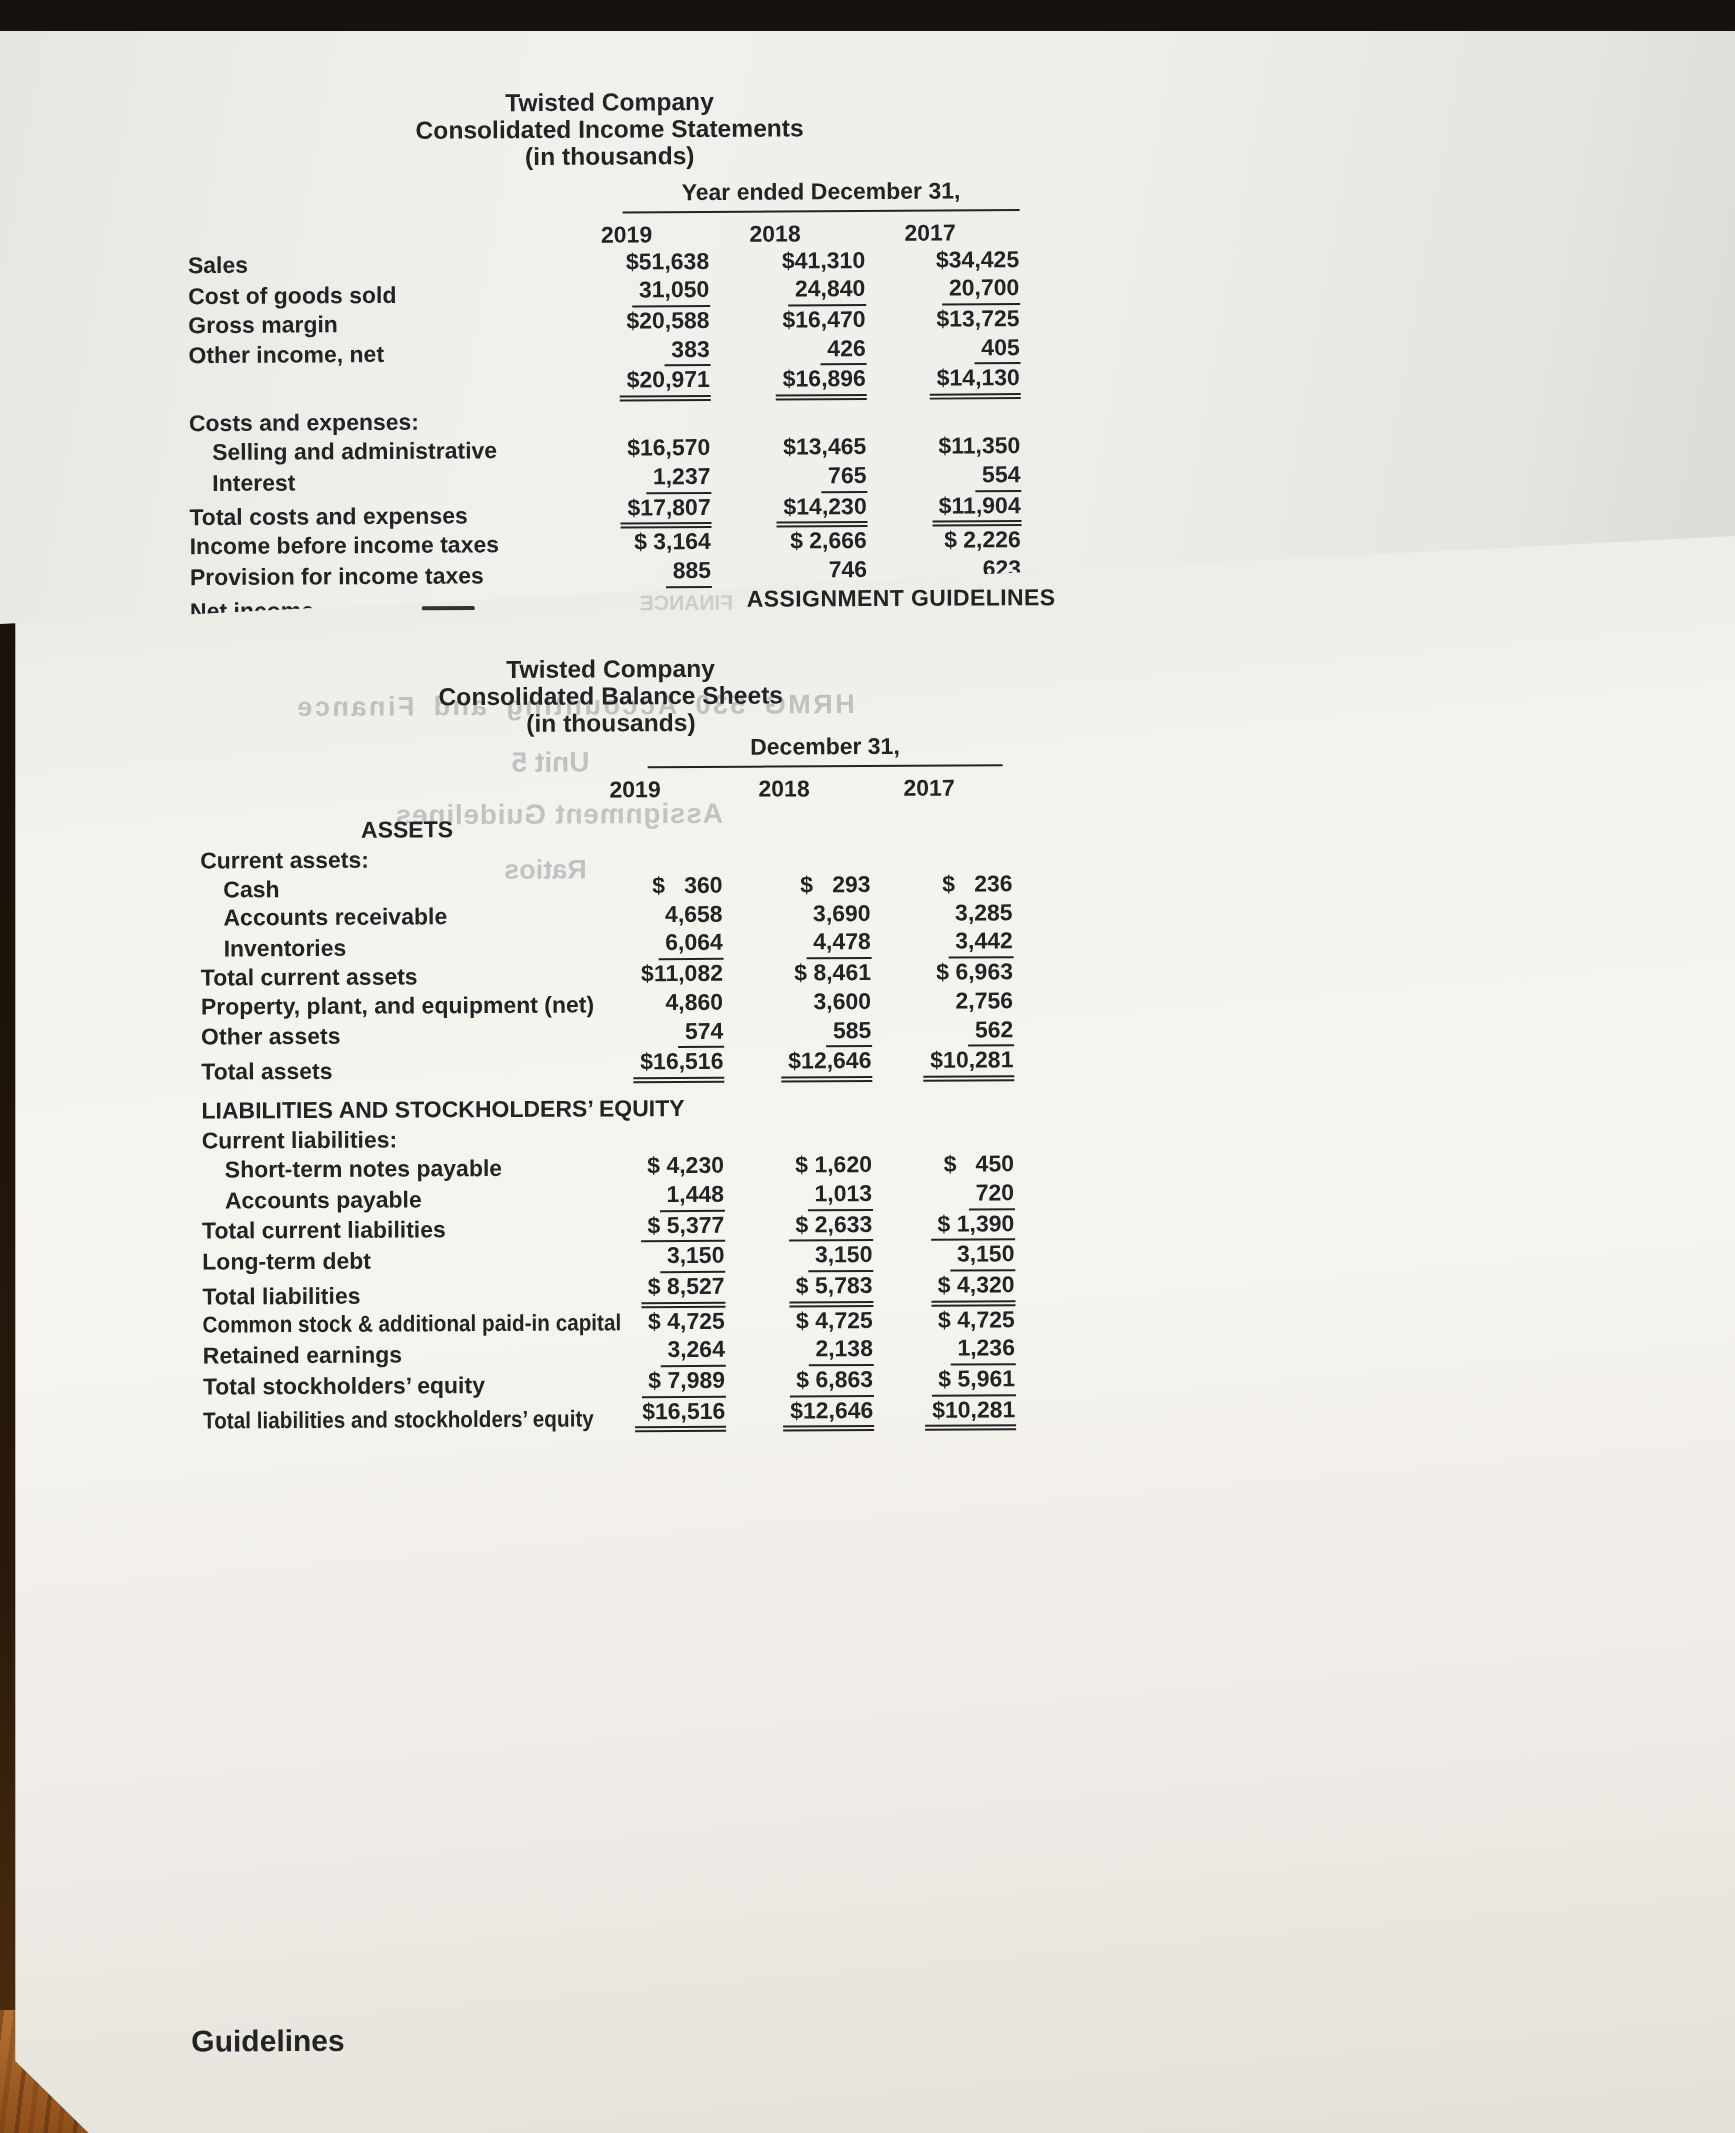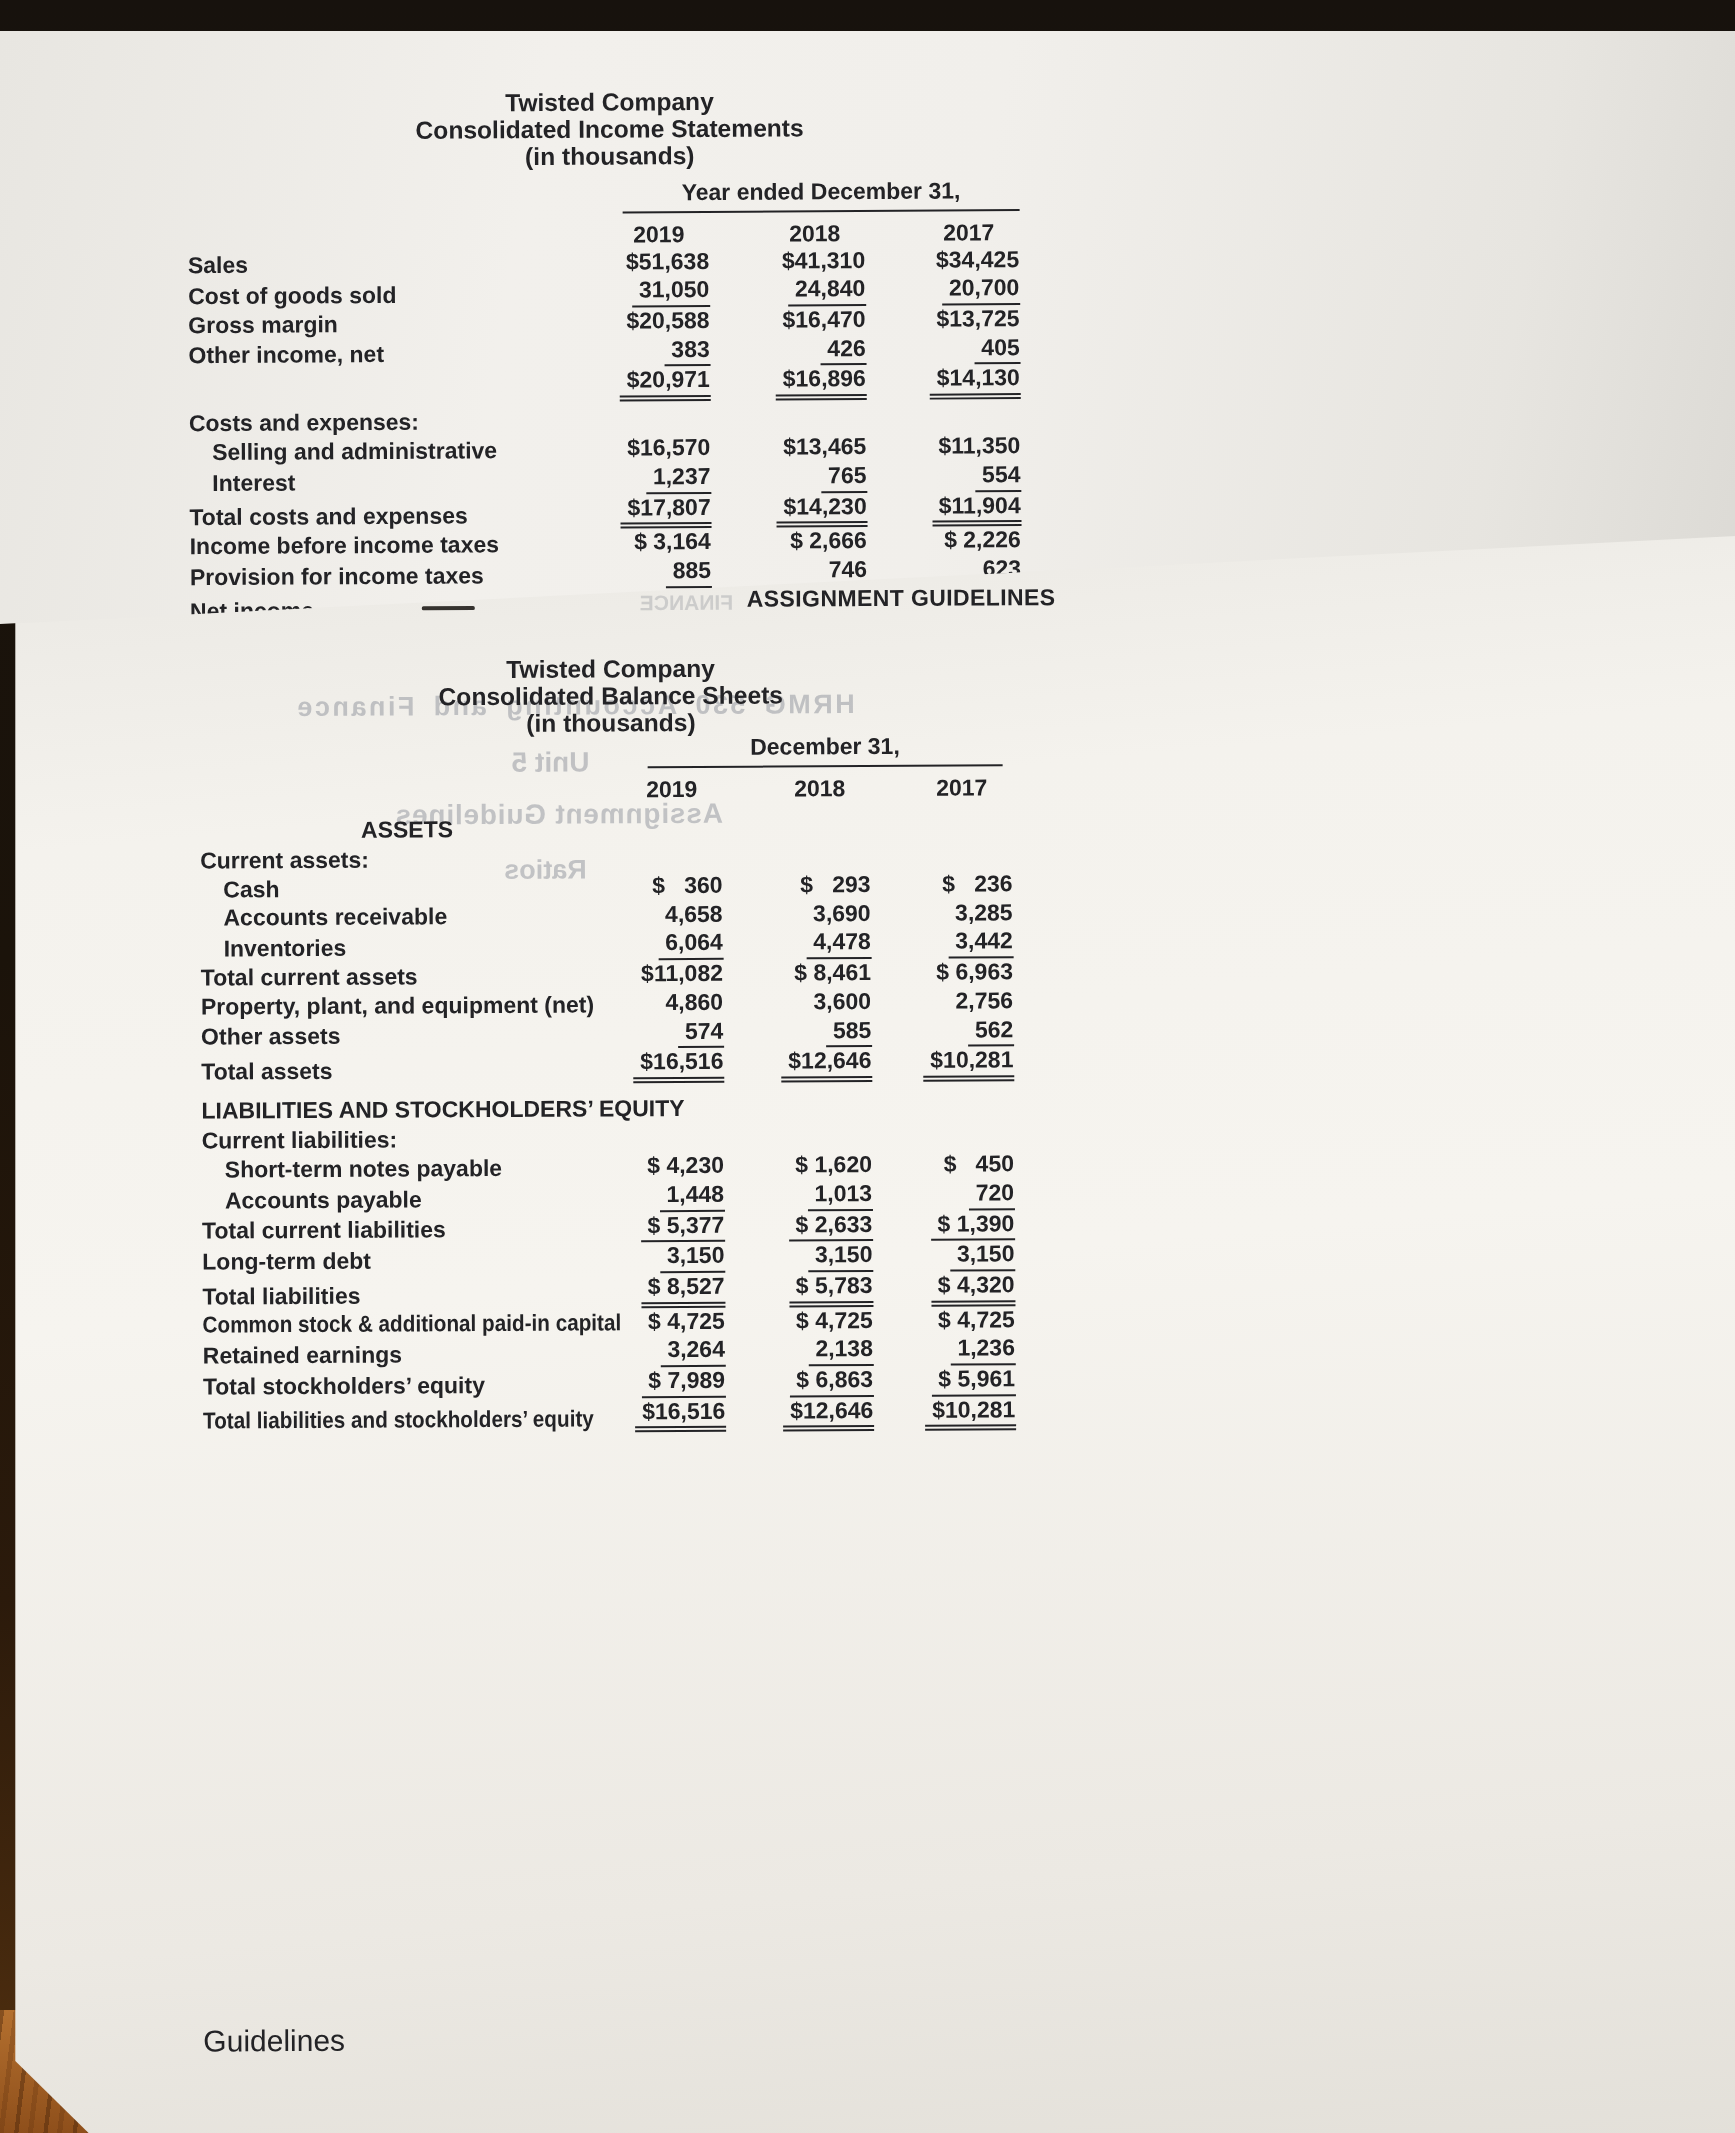--- a/index.html
+++ b/index.html
@@ -43,21 +43,21 @@
 
   .trow{ display:grid; align-items:end; }
   .is .trow{ grid-template-columns:381px 141px 156px 154px; min-height:25px; }
   .bs .trow{ grid-template-columns:373px 150px 148px 142px; min-height:23px; }
   .phead-row{ min-height:34px; }
   .pspan{ grid-column:2/5; text-align:center; font-weight:700; padding-bottom:5.1px;
           border-bottom:2.5px solid var(--ink,#232326); }
   .is .pspan{ margin-left:54px; }
   .bs .pspan{ margin-left:75px; margin-right:10.2px; }
   .yrow{ padding-top:7.6px; }
-  .ycell{ text-align:right; padding-right:25.4px; font-weight:700; }
+  .ycell{ text-align:center; padding-right:25.4px; font-weight:700; }
   .lcell{ white-space:nowrap; padding-right:5.1px; }
   .ind1{ padding-left:23px; }
   .vcell{ text-align:right; }
   .vtxt{ display:inline-block; white-space:pre; padding:0 0.8px 1.7px 6.8px; }
   .r1{ border-bottom:2.2px solid var(--ink,#232326); }
   .r2{ border-bottom:6px double var(--ink,#232326); }
   .group{ margin-top:6px; }
   .h-center,.h-left{ margin-top:12px; margin-bottom:3.4px; font-weight:700; }
   .h-center .lcell{ padding-left:161px; }
   .condensed .lcell{ transform:scaleX(.9); transform-origin:left bottom; }
@@ -65,21 +65,21 @@
   .assign-head{ position:absolute; left:734px; top:54px; font-weight:700; font-size:23px; letter-spacing:0.4px; }
   .cutmark{ position:absolute; left:409px; top:73px; width:53px; height:4.2px; background:#35322e; border-radius:1.7px; }
 
   .bleed{ position:absolute; transform:scaleX(-1); font-weight:700; color:rgba(118,122,134,.40); white-space:nowrap; }
   .b1{ left:269px; top:158px; width:585px; font-size:27px; text-align:center; letter-spacing:2.5px; word-spacing:6.8px; }
   .b2{ left:498px; top:214px; font-size:28px; }
   .b3{ left:381px; top:266px; font-size:28px; letter-spacing:0.8px; }
   .b4{ left:490px; top:322px; font-size:27px; }
   .b5{ left:627px; top:59px; font-size:21px; color:rgba(118,122,134,.28); }
 
-  .guide-head{ position:absolute; left:183px; top:1490px; font-size:30px; font-weight:400; }
+  .guide-head{ position:absolute; left:171px; top:1490px; font-size:30px; font-weight:700; }
   .guide-item{ position:absolute; left:197px; top:1612px; font-size:25.4px; font-weight:700; display:flex; gap:29px; }
 </style>
 </head>
 <body>
 
 <div class="stage">
 
   <div class="wood-corner"></div>
 
   <div class="sheet sheet2">

